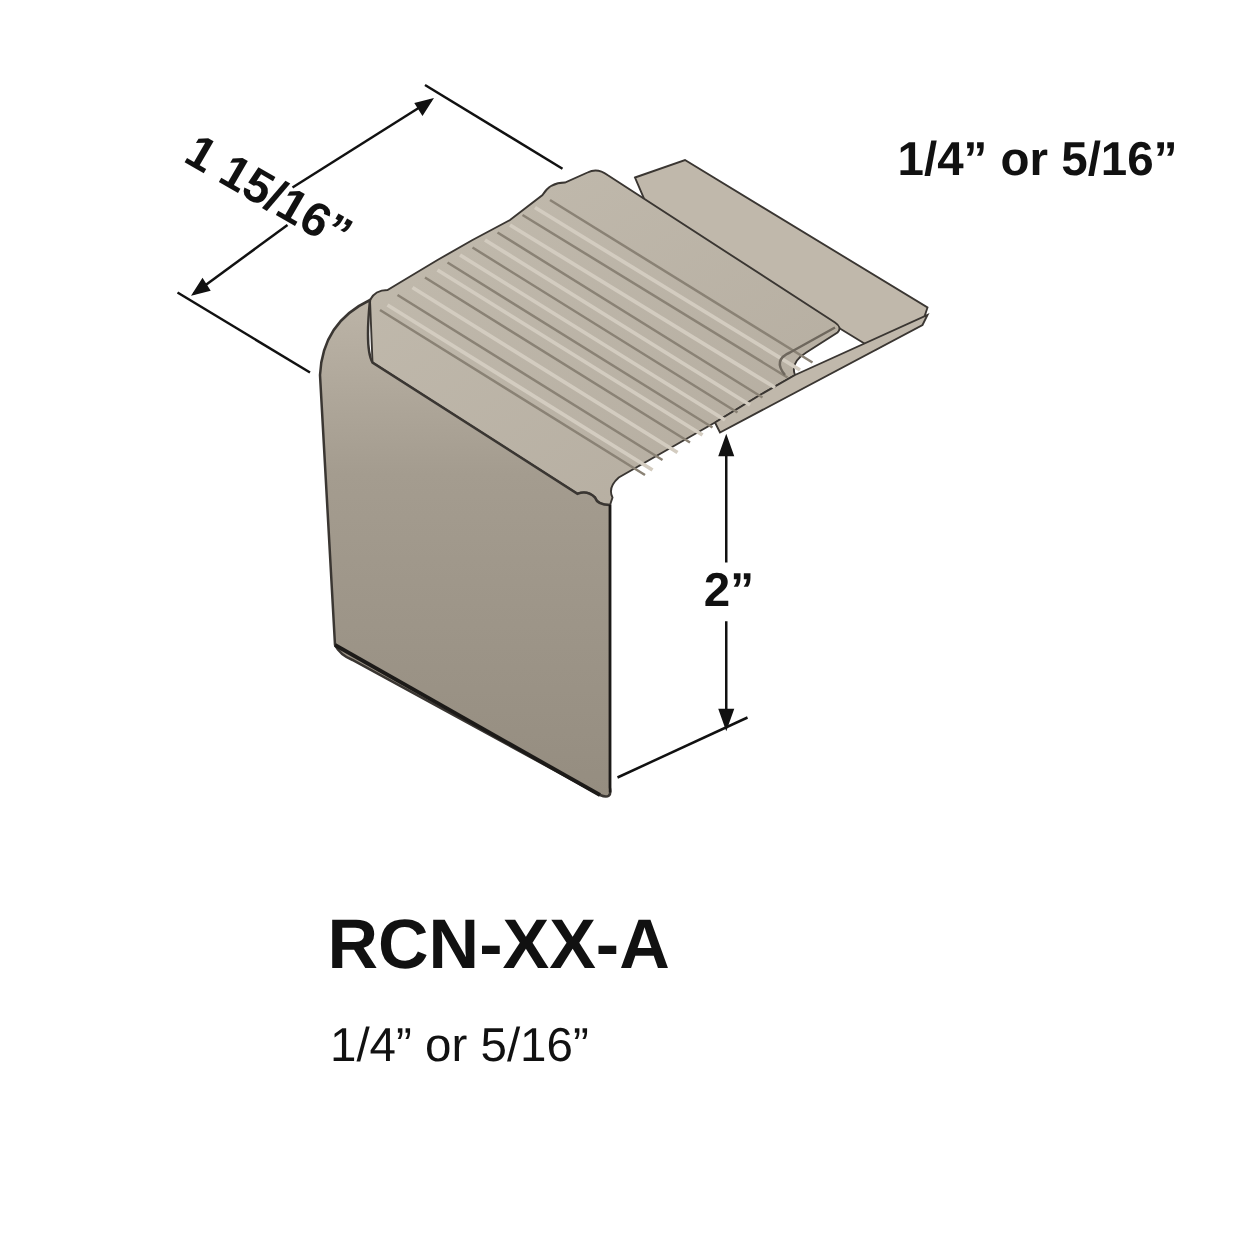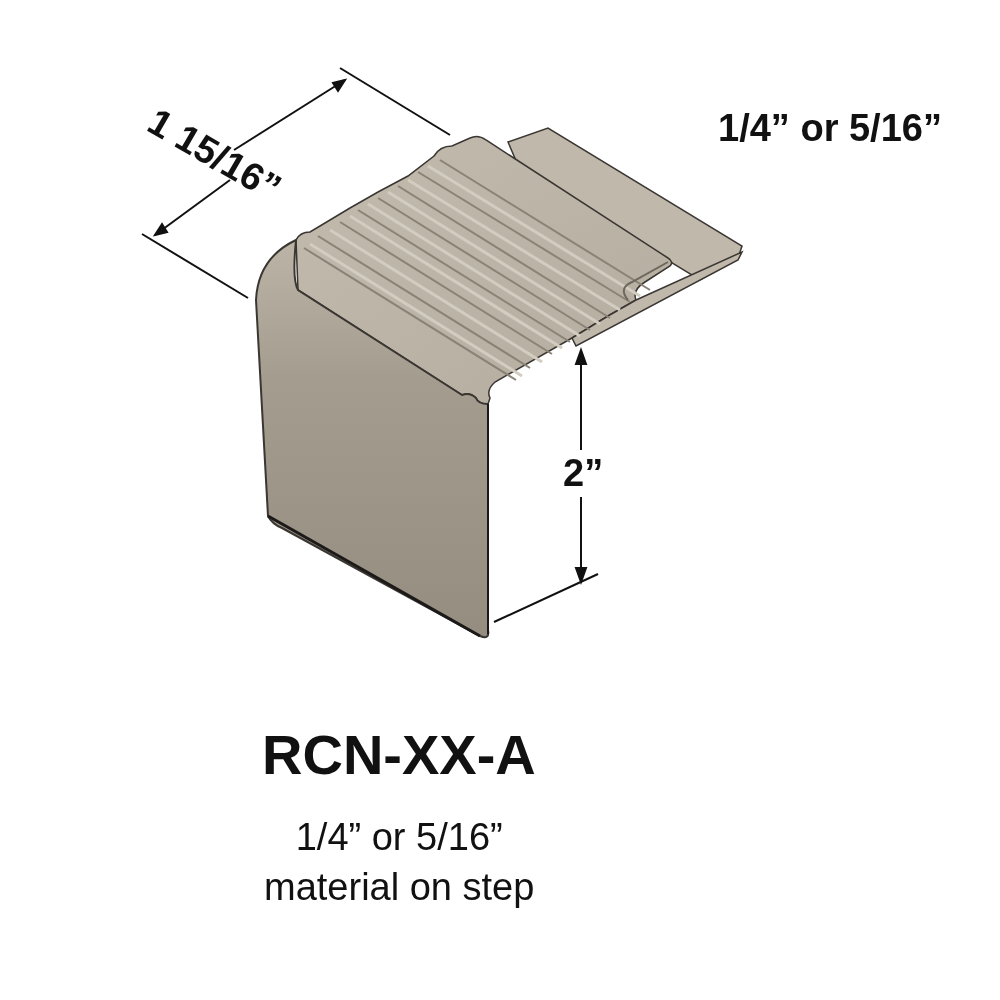--- a/index.html
+++ b/index.html
@@ -1,18 +1,18 @@
 <!DOCTYPE html>
 <html><head>
 <meta charset="utf-8">
 <style>
   html, body { margin:0; padding:0; background:#ffffff; }
   body { width:1000px; height:1000px; position:relative; overflow:hidden; font-family:"Liberation Sans", sans-serif; color:#111; }
   #diagram { position:absolute; left:0; top:0; width:1000px; height:1000px; }
-  .label { position:absolute; color:#111;text-align:center; }
+  .label { position:absolute; color:#111; }
   .top-right-label { left:660px; top:105px; width:340px; text-align:center; font-weight:bold; font-size:38px; line-height:46px; }
   .model-title { left:262px; top:722px; font-weight:bold; font-size:56px; letter-spacing:0px; }
   .model-desc { left:264px; top:812px; font-size:38px; line-height:50px; }
   .dim-width { position:absolute; left:162px; top:100px; font-weight:bold; font-size:38px; transform:rotate(30deg); transform-origin:left top; white-space:nowrap; }
   .dim-height { position:absolute; left:563px; top:450px; font-weight:bold; font-size:38px; background:#fff; padding:2px 0; }
 </style>
 </head>
 <body>
 
 <svg id="diagram" viewBox="0 0 1000 1000" xmlns="http://www.w3.org/2000/svg">
@@ -86,14 +86,13 @@
 <div class="dim-width">1 15/16”</div>
 <div class="dim-height">2”</div>
 
 <div class="label top-right-label">
   <div>1/4” or 5/16”</div>
 </div>
 
 <div class="label model-title">RCN-XX-A</div>
 <div class="label model-desc">
   <div>1/4” or 5/16”</div>
-  <div>material on step</div>
 </div>
 
 </body></html>

